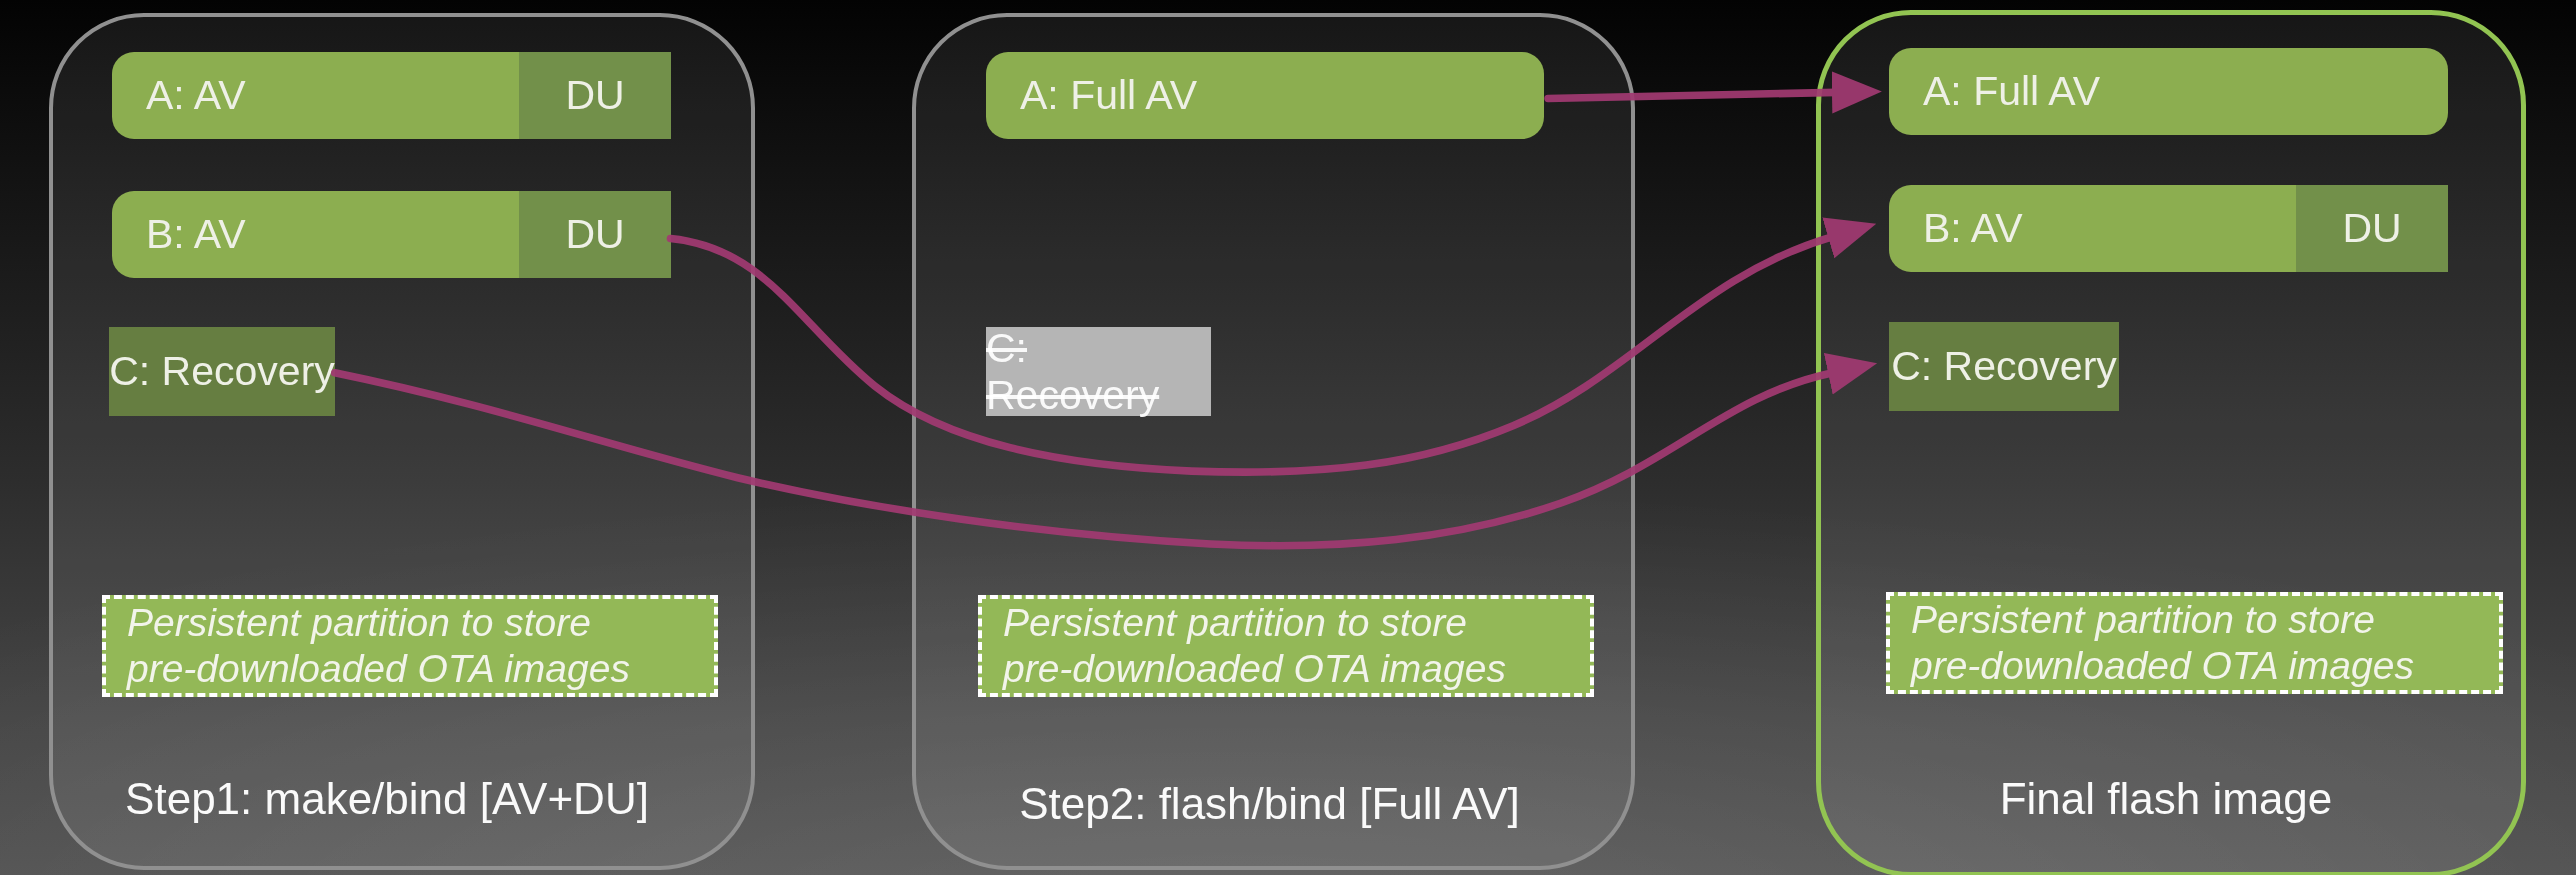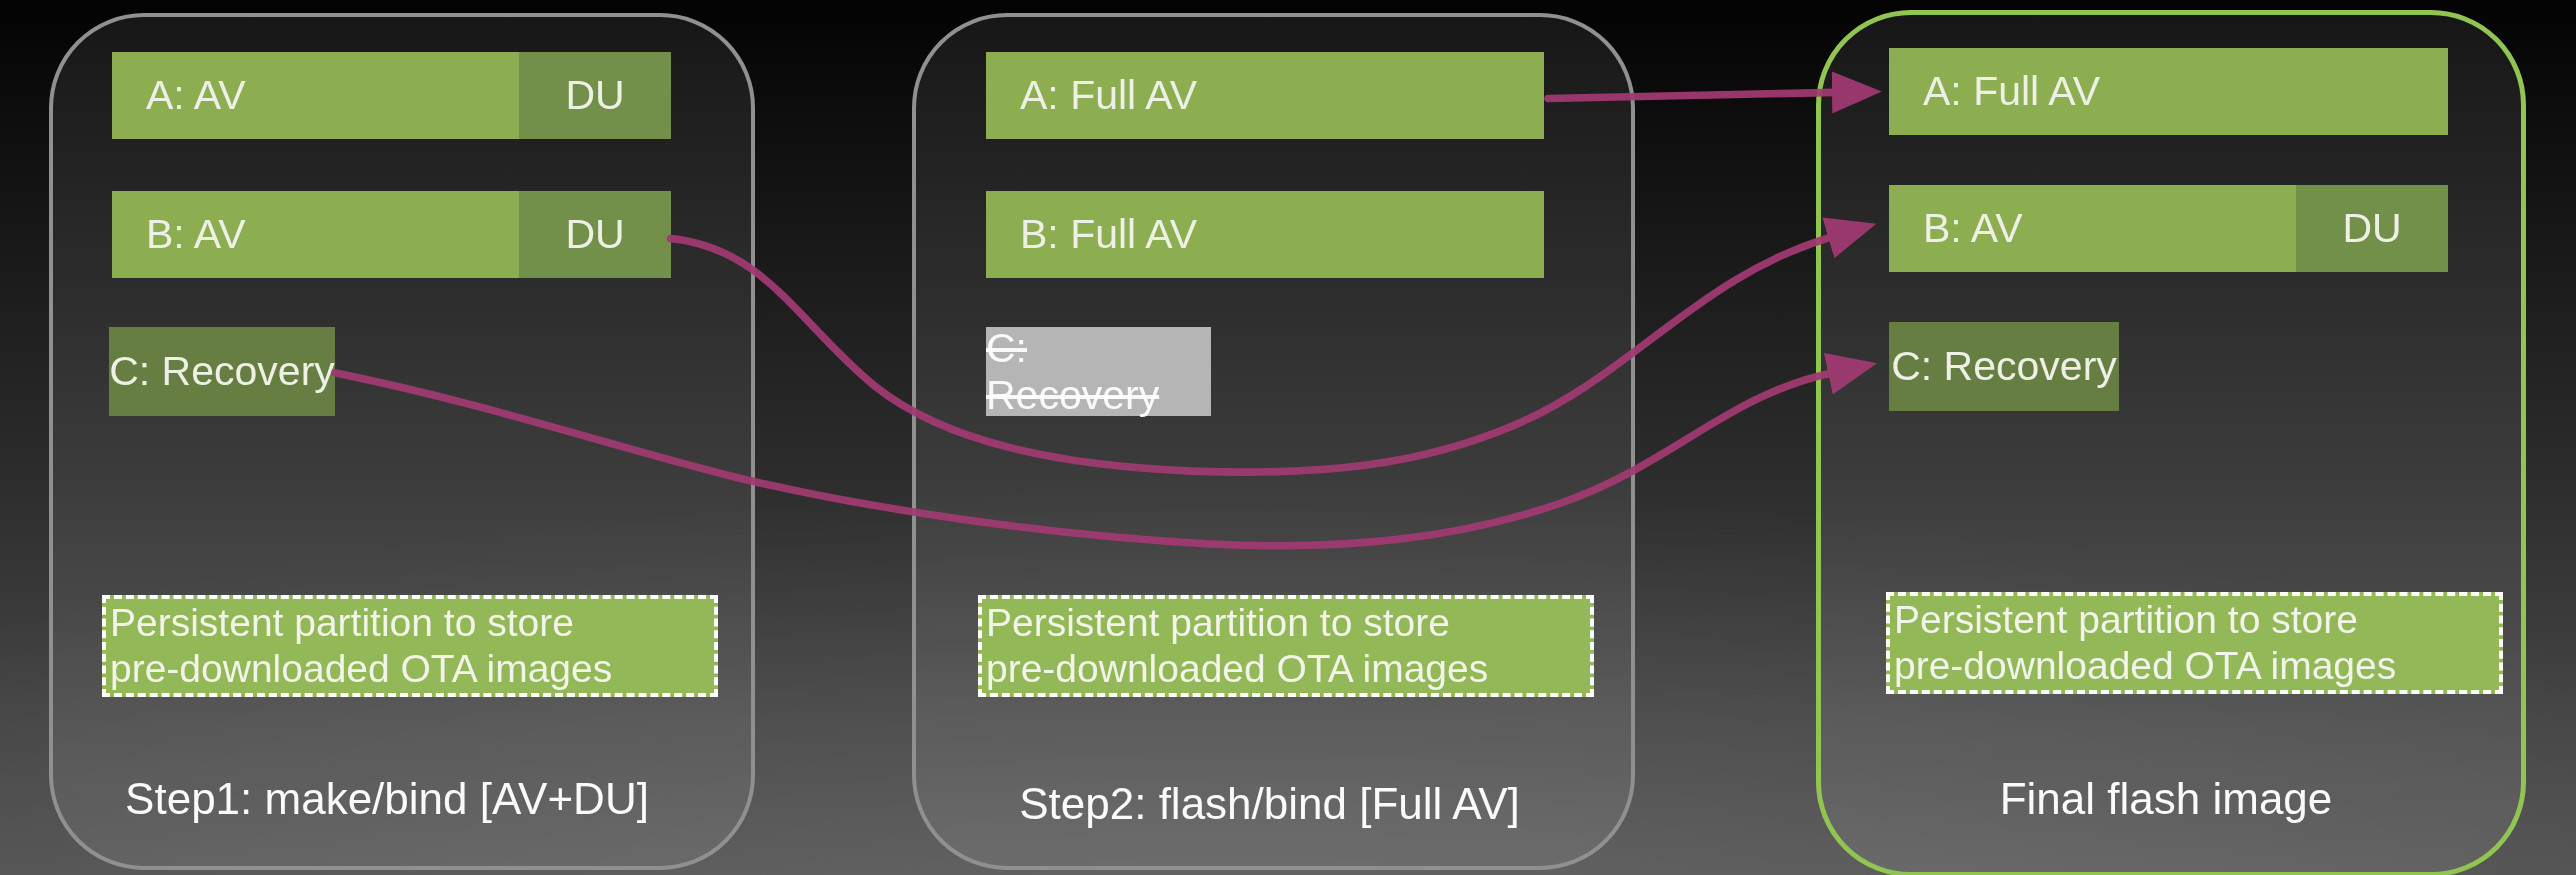--- a/index.html
+++ b/index.html
@@ -17,41 +17,41 @@
     border-radius:95px;
     background:rgba(255,255,255,0.075);
     border:4.7px solid #909090;
     z-index:1;
   }
   .panel.green{border:5.7px solid #92c452;}
   .bar{
     position:absolute;height:87px;background:#8cae50;
     color:#eef0e6;font-size:41px;
     display:flex;align-items:center;
-    padding-left:34px;box-sizing:border-box;z-index:2;
+    padding-left:34px;box-sizing:border-box;z-index:2;border-radius:22px;
   }
   .du{
     position:absolute;right:0;top:0;bottom:0;width:152px;
     background:#72904a;color:#eef0e6;
     display:flex;align-items:center;justify-content:center;
     font-size:41px;
   }
   .recovery{
     position:absolute;height:89px;background:#667e41;
     color:#eef0e6;font-size:41px;
     display:flex;align-items:center;justify-content:center;z-index:2;
   }
   .recovery.disabled{background:#b5b5b5;}
   .recovery.disabled .strike{text-decoration:line-through;color:rgba(255,255,255,0.92);}
   .persistent{
     position:absolute;height:102px;background:#93b857;
     border:4.7px dashed #ffffff;box-sizing:border-box;
     color:#f2f4ea;font-size:39px;line-height:1.18;
     display:flex;flex-direction:column;justify-content:center;
-    padding-left:4px;z-index:2;
+    padding-left:21px;z-index:2;font-style:italic;
   }
   .caption{
     position:absolute;text-align:center;color:#fafafa;
     font-size:44px;z-index:2;
   }
   .arrows{position:absolute;left:0;top:0;z-index:3;pointer-events:none;}
 </style>
 </head>
 <body>
 
@@ -77,23 +77,20 @@
     <span>C: Recovery</span>
   </div>
   <div class="persistent" style="left:102px;top:595px;width:616px;">
     <span>Persistent partition to store</span>
     <span>pre-downloaded OTA images</span>
   </div>
   <div class="caption" style="left:38px;top:774px;width:698px;">Step1: make/bind [AV+DU]</div>
 
   <div class="bar" style="left:986px;top:52px;width:558px;">
     <span>A: Full AV</span>
-  </div>
-  <div class="bar" style="left:986px;top:191px;width:558px;">
-    <span>B: Full AV</span>
   </div>
   <div class="recovery disabled" style="left:986px;top:327px;width:225px;">
     <span class="strike">C: Recovery</span>
   </div>
   <div class="persistent" style="left:978px;top:595px;width:616px;">
     <span>Persistent partition to store</span>
     <span>pre-downloaded OTA images</span>
   </div>
   <div class="caption" style="left:912px;top:779px;width:715px;">Step2: flash/bind [Full AV]</div>
 

